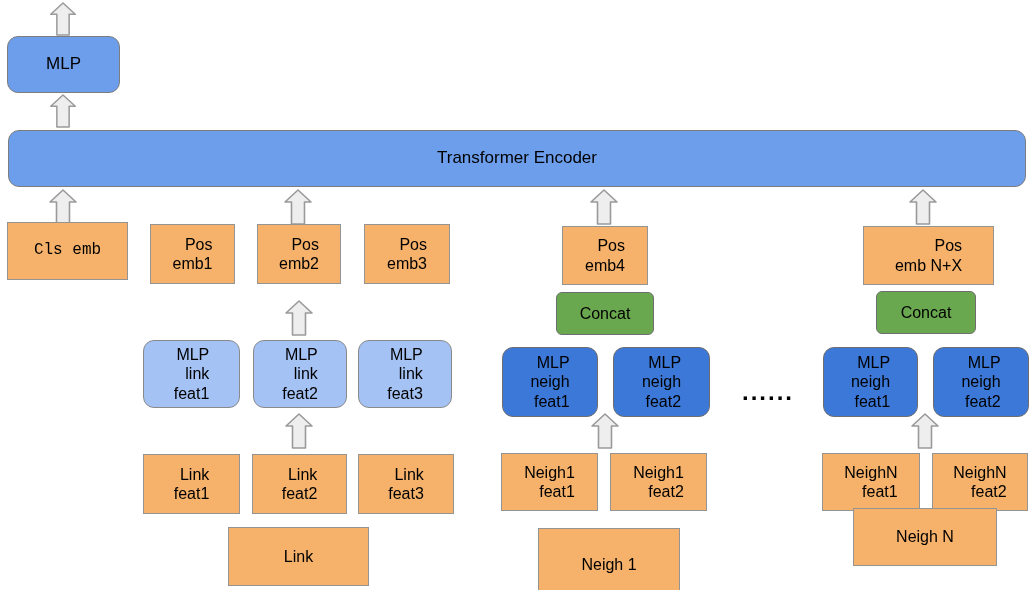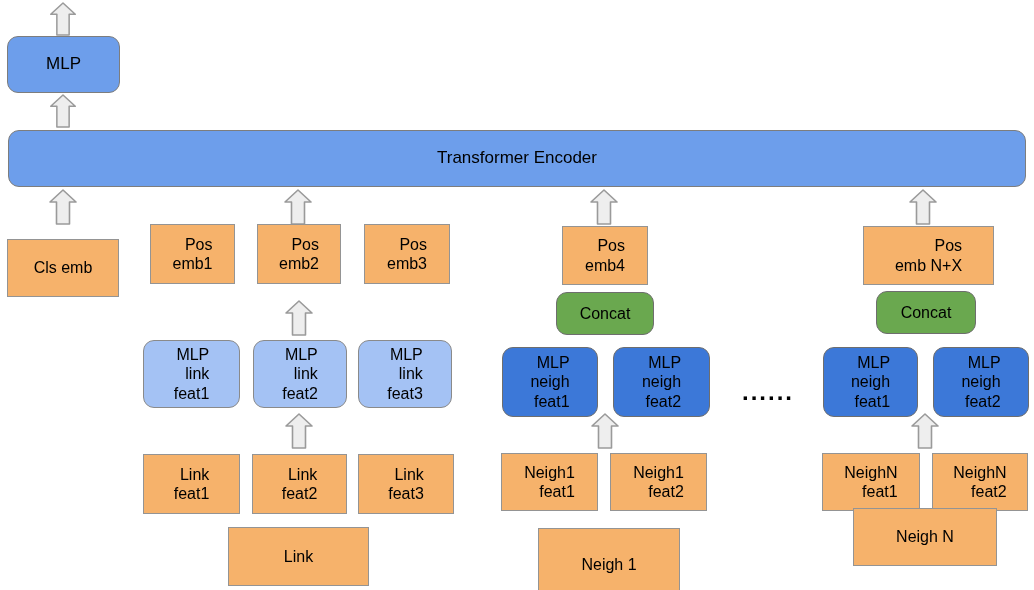--- a/index.html
+++ b/index.html
@@ -10,21 +10,21 @@
   .box {
     position:absolute; box-sizing:border-box;
     display:flex; align-items:center; justify-content:center;
     text-align:right; font-size:16px; line-height:1.2;
     white-space:pre-line;
   }
   .orange   { background:#f6b26b; border:1px solid #949494; }
   .blue     { background:#6d9eeb; border:1px solid #7d7d7d; border-radius:11px; font-size:17px; }
   .lightblue{ background:#a4c2f4; border:1px solid #8a8a8a; border-radius:11px; }
   .darkblue { background:#3c78d8; border:1px solid #6e6e6e; border-radius:11px; }
-  .green    { background:#6aa84f; border:1px solid #6e6e6e; border-radius:11px; }
+  .green    { background:#6aa84f; border:1px solid #6e6e6e; border-radius:6px; }
   .arrow { position:absolute; }
   .dots { position:absolute; font-size:24px; font-weight:bold; letter-spacing:2px; }
 </style>
 </head>
 <body>
 
 <div id="canvas">
 
   <svg class="arrow" style="left:48px;  top:2px;" width="30" height="34" viewBox="0 0 30 36">
       <polygon points="15,1 28,13 21.5,13 21.5,35 8.5,35 8.5,13 2,13" fill="#eeeeee" stroke="#9a9a9a" stroke-width="1.6" stroke-linejoin="round"></polygon>
@@ -53,21 +53,21 @@
   <svg class="arrow" style="left:590px; top:413px;" width="30" height="36" viewBox="0 0 30 36">
       <polygon points="15,1 28,13 21.5,13 21.5,35 8.5,35 8.5,13 2,13" fill="#eeeeee" stroke="#9a9a9a" stroke-width="1.6" stroke-linejoin="round"></polygon>
     </svg>
   <svg class="arrow" style="left:910px; top:413px;" width="30" height="36" viewBox="0 0 30 36">
       <polygon points="15,1 28,13 21.5,13 21.5,35 8.5,35 8.5,13 2,13" fill="#eeeeee" stroke="#9a9a9a" stroke-width="1.6" stroke-linejoin="round"></polygon>
     </svg>
 
   <div class="box blue" style="left:7px; top:36px; width:113px; height:57px;">MLP</div>
   <div class="box blue" style="left:8px; top:130px; width:1018px; height:57px;">Transformer Encoder</div>
 
-  <div class="box orange" style="left:7px;   top:239px; width:112px; height:58px;">Cls emb</div>
+  <div class="box orange" style="left:7px;   top:222px; width:121px; height:58px;font-family:Liberation Mono, monospace;">Cls emb</div>
   <div class="box orange" style="left:150px; top:224px; width:85px;  height:60px;">Pos
 emb1</div>
   <div class="box orange" style="left:257px; top:224px; width:84px;  height:60px;">Pos
 emb2</div>
   <div class="box orange" style="left:364px; top:224px; width:86px;  height:60px;">Pos
 emb3</div>
   <div class="box orange" style="left:562px; top:226px; width:86px;  height:59px;">Pos
 emb4</div>
   <div class="box orange" style="left:863px; top:226px; width:131px; height:59px;">Pos
 emb N+X</div>

